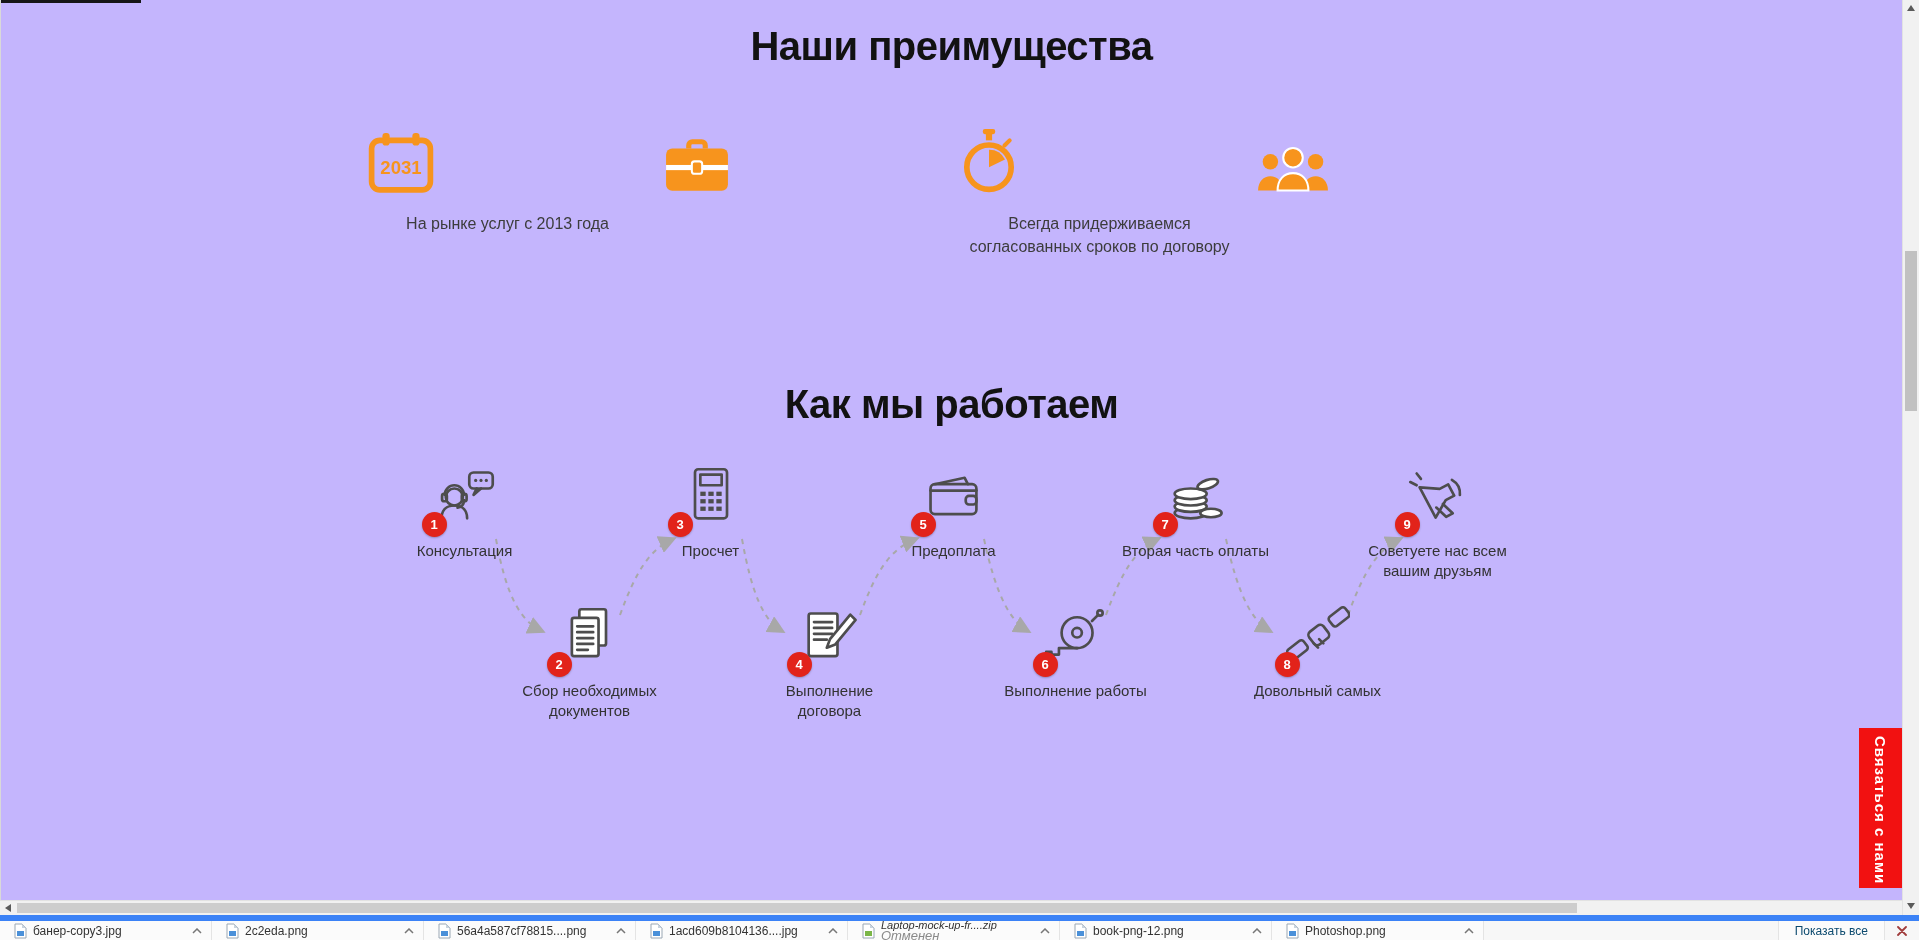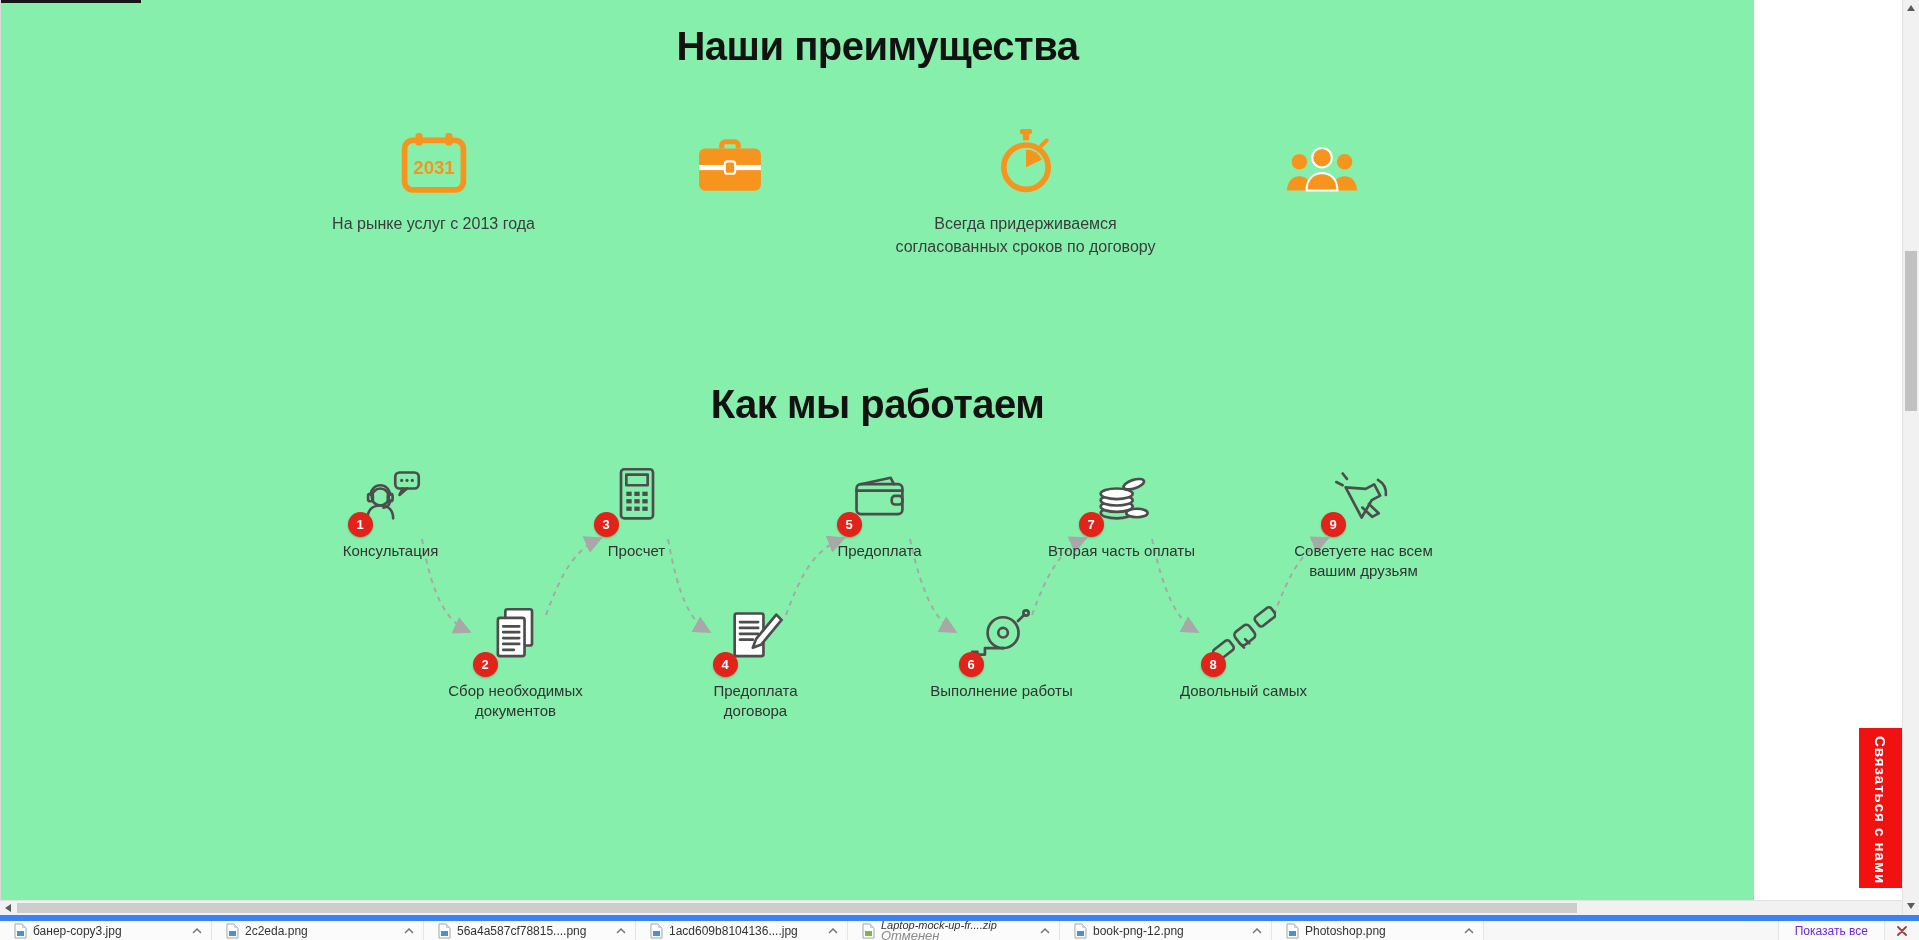--- a/index.html
+++ b/index.html
@@ -1,26 +1,26 @@
 <!DOCTYPE html>
 <html><head>
 <meta charset="utf-8">
 <style>
   html,body{margin:0;padding:0;background:#e8e8e8;font-family:"Liberation Sans",sans-serif;}
   .viewport{position:relative;width:1919px;height:940px;background:#fff;overflow:hidden;}
-  .content{position:absolute;top:0;left:0;width:1754px;height:900px;background:#86efac;border-left:1px solid #d9d9d9;box-sizing:border-box;overflow:hidden;}
+  .content{position:absolute;top:0;left:0;width:1902px;height:900px;background:#c4b5fd;border-left:1px solid #d9d9d9;box-sizing:border-box;overflow:hidden;}
   .top-line{position:absolute;top:0;left:0;width:140px;height:3px;background:#161616;}
 
   .section-title{text-align:center;font-weight:bold;color:#121212;font-size:40px;margin:0;font-stretch:condensed;letter-spacing:-0.5px;}
   .adv-title{padding-top:24px;}
   .process-title{margin-top:118px;}
 
   .adv-row{display:flex;justify-content:center;margin-top:36px;}
   .adv-col{width:296px;text-align:center;box-sizing:border-box;padding:0 8px;}
-  .adv-iconbox{height:88px;display:flex;align-items:flex-end;justify-content:center;margin-bottom:20px;}
+  .adv-iconbox{height:88px;display:flex;align-items:flex-end;margin-bottom:20px;}
   .adv-text{font-size:16px;color:#3c3c3c;line-height:1.42;max-width:262px;margin:6px auto;}
 
   .flow{position:relative;width:1120px;height:305px;margin:28px auto 0;}
   .flow-arrows{position:absolute;left:0;top:0;width:1120px;height:305px;}
   .step{position:absolute;width:150px;text-align:center;}
   .step.top{top:10px;}
   .step.bottom{top:150px;}
   .step-iconbox{position:relative;width:64px;height:66px;margin:0 auto;}
   .badge{position:absolute;left:-11px;bottom:-6px;width:25px;height:25px;border-radius:50%;background:#e2231a;color:#fff;font-weight:bold;font-size:13px;line-height:25px;text-align:center;box-shadow:0 1px 2px rgba(0,0,0,.25);}
   .step-label{margin-top:10px;font-size:15px;color:#333;line-height:1.28;}
@@ -42,21 +42,21 @@
   .hthumb{position:absolute;left:17px;top:2px;width:1560px;height:10px;background:#cdcdcd;}
 
   
   .dlbar{position:absolute;left:0;top:915px;width:1919px;height:25px;background:#f7f7f7;border-top:6px solid #3b82f6;display:flex;align-items:stretch;box-sizing:border-box;font-size:12px;color:#333;}
   .dl-item{display:flex;align-items:center;width:212px;box-sizing:border-box;padding:0 6px 0 14px;border-right:1px solid #e4e4e4;cursor:pointer;background:#fbfbfb;}
   .dl-name{margin:0 6px;white-space:nowrap;overflow:hidden;text-overflow:ellipsis;flex:1;font-size:12px;}
   .dl-info{flex:1;margin:18px 6px;overflow:hidden;font-style:italic;}
   .dl-info .dl-name2{display:block;font-size:11px;line-height:11px;white-space:nowrap;overflow:hidden;text-overflow:ellipsis;}
   .dl-info .dl-status{display:block;font-size:13px;line-height:10px;color:#8a8a8a;}
   .dl-chevron{flex:0 0 auto;display:flex;align-items:center;justify-content:center;width:16px;height:16px;}
-  .dl-showall{margin-left:auto;display:flex;align-items:center;padding:0 16px;border-left:1px solid #e4e4e4;color:#6d28d9;cursor:pointer;background:#fbfbfb;}
+  .dl-showall{margin-left:auto;display:flex;align-items:center;padding:0 16px;border-left:1px solid #e4e4e4;color:#0c4a6e;cursor:pointer;background:#fbfbfb;}
   .dl-close{display:flex;align-items:center;justify-content:center;width:34px;border-left:1px solid #e4e4e4;cursor:pointer;}
 </style>
 </head>
 <body>
 
 <div class="viewport">
   <div class="content">
     <div class="top-line"></div>
 
     <h1 class="section-title adv-title">Наши преимущества</h1>
@@ -198,21 +198,21 @@
 
       <div class="step bottom" style="left:363px">
         <div class="step-iconbox">
           <svg class="ficon" width="64" height="64" viewBox="0 0 60 60">
             <rect x="10" y="8" width="27" height="40" rx="2" fill="#fff"></rect>
             <path d="M15 16 h17 M15 21.5 h17 M15 27 h17 M15 32.5 h12"></path>
             <path d="M49 9 l5 5 -19 23 -8 3 3 -8 z" fill="#fff"></path>
           </svg>
           <div class="badge">4</div>
         </div>
-        <div class="step-label">Предоплата договора</div>
+        <div class="step-label">Выполнение договора</div>
       </div>
 
       <div class="step top" style="left:487px">
         <div class="step-iconbox">
           <svg class="ficon" width="64" height="64" viewBox="0 0 60 60">
             <path d="M12 18 l28 -6 3 6" fill="none"></path>
             <rect x="8" y="18" width="43" height="28" rx="4"></rect>
             <path d="M8 24 h43"></path>
             <rect x="41" y="29" width="10" height="8" rx="3"></rect>
           </svg>

